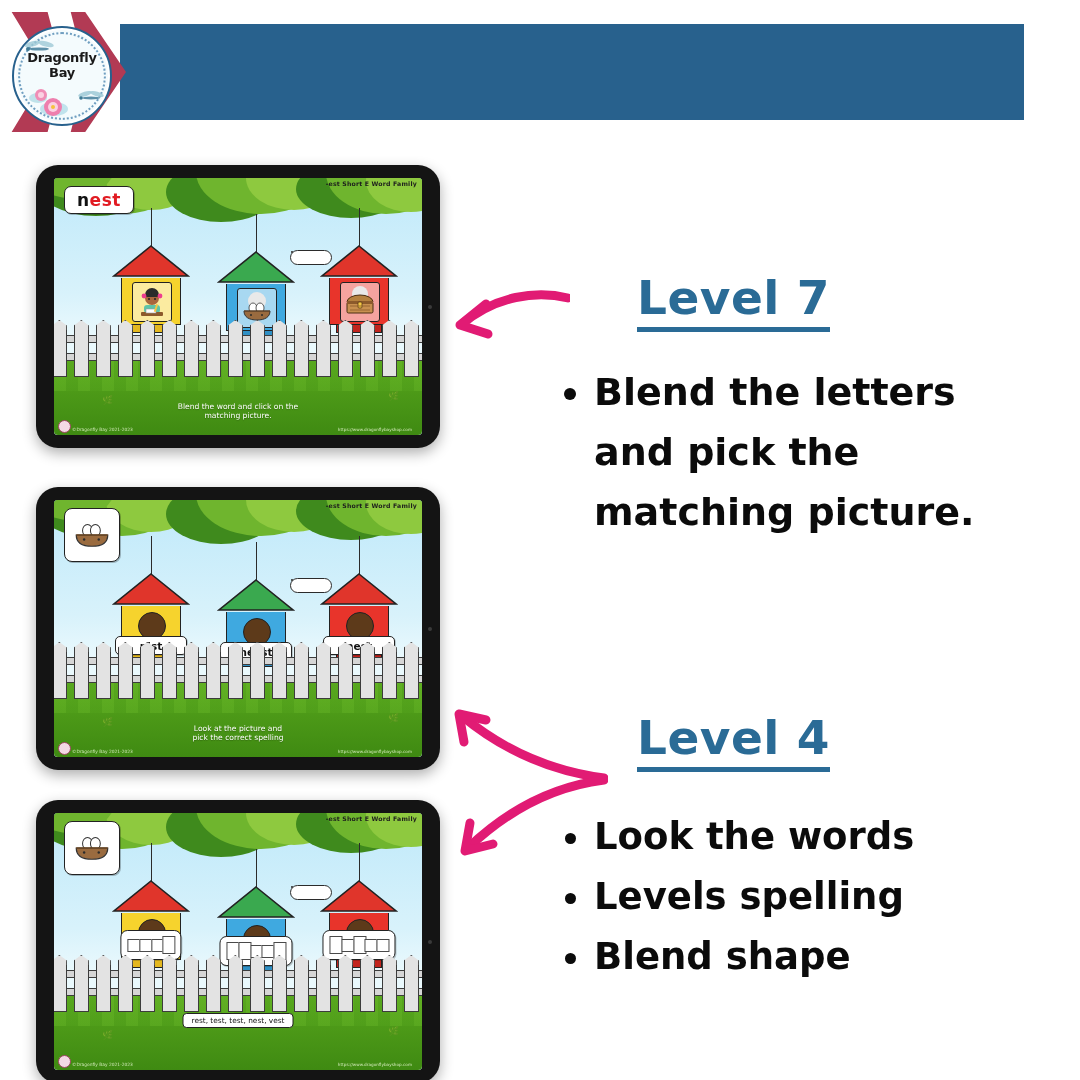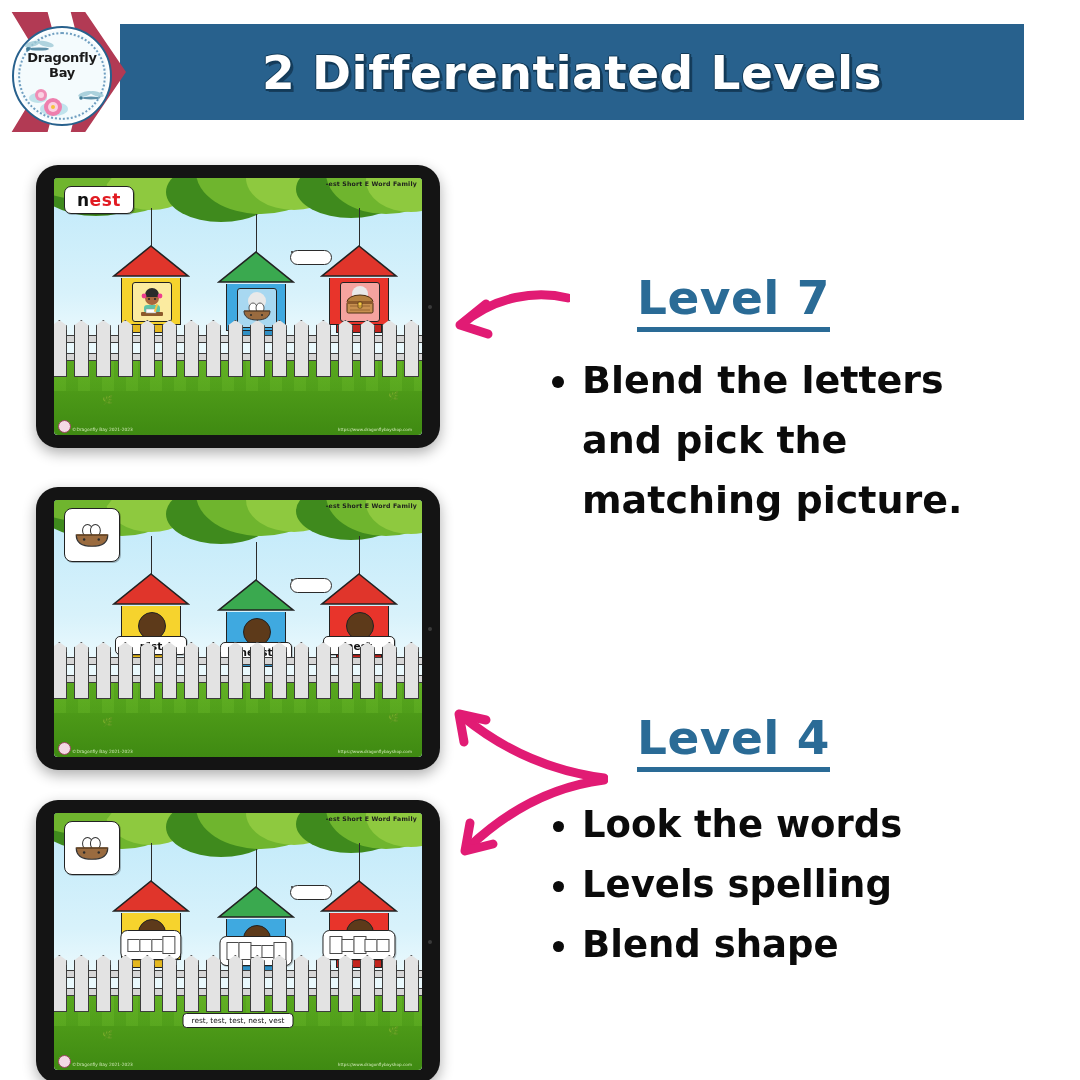--- a/index.html
+++ b/index.html
@@ -160,31 +160,30 @@
     font-family:"DejaVu Sans", sans-serif;font-weight:bold;
     font-size:47px;color:#2a6b96;letter-spacing:.5px;
     border-bottom:5px solid #2a6b96;padding-bottom:2px;
   }
   #lvl1head{left:637px;top:270px;}
   #lvl2head{left:637px;top:710px;}
   .bullets{position:absolute;font-family:"DejaVu Sans", sans-serif;font-weight:bold;
     color:#0b0b0b;}
   #lvl1list{left:540px;top:350px;width:490px;font-size:38px;line-height:60px;}
   #lvl2list{left:540px;top:795px;width:490px;font-size:37px;line-height:60px;}
-  .bullets ul{margin:0;padding-left:42px;}
+  .bullets ul{margin:12px;padding-left:42px;}
   .bullets li{margin:0;}
 
   .arrow{position:absolute;}
 </style>
 </head>
 <body>
 
 <div class="header">
   <div class="header-bar"></div>
-  <div class="header-title">2 Differentiated Levels</div>
 
   <div class="ribbon-wrap">
     <div class="ribbon-tail"></div>
     <div class="ribbon-white"></div>
   </div>
 
   <div class="logo">
     <div class="logo-dots"></div>
     <svg class="logo-dfly" style="left:8px;top:10px;" width="34" height="20" viewBox="0 0 34 20">
       <ellipse cx="17" cy="11" rx="10" ry="1.6" fill="#5b8fa8"></ellipse>
@@ -330,20 +329,24 @@
           <span class="picket" style="left:244px;"></span>
         <span class="picket" style="left:266px;"></span>
           <span class="picket" style="left:288px;"></span>
         <span class="picket" style="left:310px;"></span>
           <span class="picket" style="left:332px;"></span>
         <span class="picket" style="left:354px;"></span>
       </div>
       <span class="leaf" style="left:48px;bottom:30px;">🌿</span>
       <span class="leaf" style="right:22px;bottom:34px;">🌿</span>
 
+      <div class="caption">
+        <div>Blend the word and click on the</div>
+        <div>matching picture.</div>
+      </div>
       <div class="foot">
         <div class="badge"></div>
         <div class="copy">©Dragonfly Bay 2021-2023</div>
         <div class="url">https://www.dragonflybayshop.com</div>
       </div>
     </div>
   </div>
 </div>
 
 <div class="tablet" id="tablet2">
@@ -441,20 +444,24 @@
           <span class="picket" style="left:244px;"></span>
         <span class="picket" style="left:266px;"></span>
           <span class="picket" style="left:288px;"></span>
         <span class="picket" style="left:310px;"></span>
           <span class="picket" style="left:332px;"></span>
         <span class="picket" style="left:354px;"></span>
       </div>
       <span class="leaf" style="left:48px;bottom:30px;">🌿</span>
       <span class="leaf" style="right:22px;bottom:34px;">🌿</span>
 
+      <div class="caption">
+        <div>Look at the picture and</div>
+        <div>pick the correct spelling</div>
+      </div>
       <div class="foot">
         <div class="badge"></div>
         <div class="copy">©Dragonfly Bay 2021-2023</div>
         <div class="url">https://www.dragonflybayshop.com</div>
       </div>
     </div>
   </div>
 </div>
 
 <div class="tablet" id="tablet3">

